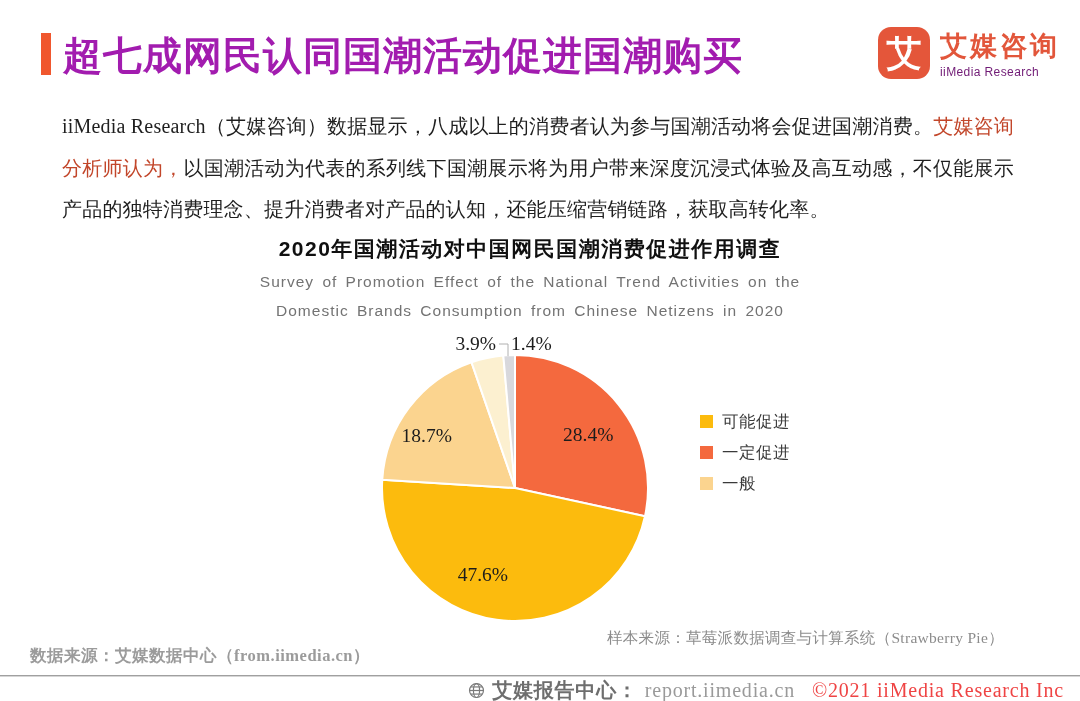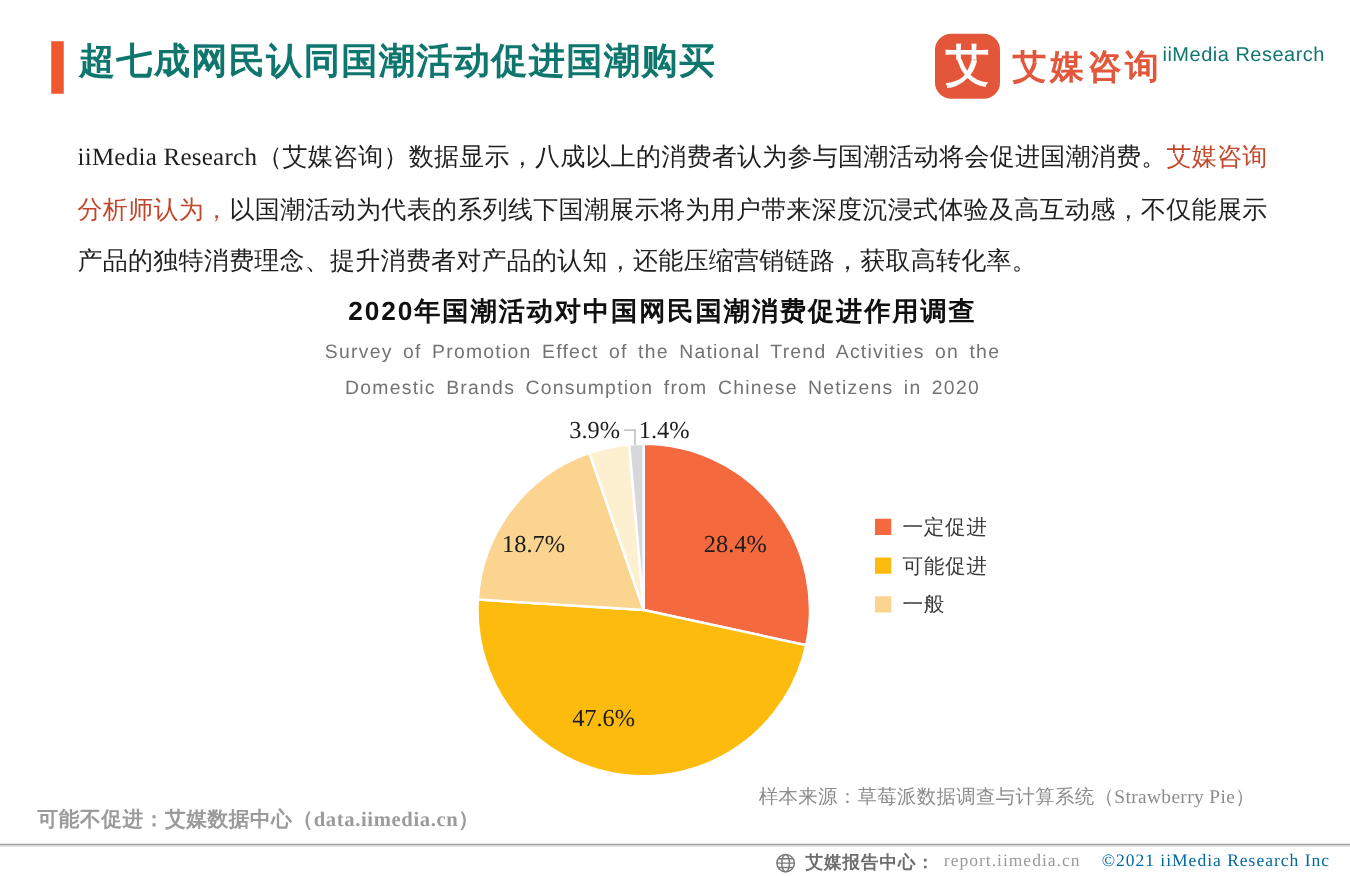--- a/index.html
+++ b/index.html
@@ -5,31 +5,31 @@
   * { margin:0; padding:0; box-sizing:border-box; }
   html,body { background:#e9e9e9; }
   #page {
     position:relative; width:1080px; height:701px; margin:0 auto;
     background:#ffffff; overflow:hidden;
     font-family:"Liberation Sans","DejaVu Sans",sans-serif;
   }
   
   .accent-bar { position:absolute; left:41px; top:33px; width:10px; height:42px; background:#F0572E; }
   .page-title {
-    position:absolute; left:63px; top:29px; font-size:29px; font-weight:700;
-    color:#0f766e; letter-spacing:1px; white-space:nowrap;
+    position:absolute; left:63px; top:29px; font-size:39px; font-weight:700;
+    color:#a21caf; letter-spacing:1px; white-space:nowrap;
   }
   .logo { position:absolute; right:20px; top:27px; display:flex; align-items:center; gap:10px; }
   .logo-square {
     width:52px; height:52px; background:#E4563A; border-radius:13px;
     color:#fff; font-size:35px; font-weight:700; text-align:center; line-height:52px;
   }
-  .logo-text { display:flex; flex-direction:row; }
+  .logo-text { display:flex; flex-direction:column; }
   .logo-cn { font-size:27px; font-weight:700; color:#E2563B; letter-spacing:3px; }
-  .logo-en { font-size:16px; color:#0f766e; margin-top:1px; letter-spacing:0.4px;text-align:center; }
+  .logo-en { font-size:12px; color:#701a75; margin-top:1px; letter-spacing:0.4px; }
   
   .intro {
     position:absolute; left:62px; top:106px; width:952px;
     font-family:"Liberation Serif","DejaVu Serif",serif;
     font-size:20px; line-height:2.08; color:#1f1f1f; text-align:justify;
     letter-spacing:0.2px;
   }
   .intro .hl { color:#C2462A; }
   
   .chart-title {
@@ -61,25 +61,25 @@
   .src-right {
     position:absolute; left:607px; top:624px; font-size:15.5px; color:#8c8c8c;
     line-height:27px; letter-spacing:0.3px;
     font-family:"Liberation Serif","DejaVu Serif",serif;
   }
   
   .footer-divider { position:absolute; left:0; right:0; top:675px; height:2px; background:#a0a0a0; border-bottom:1px solid #d6d6d6; }
   .footer {
     position:absolute; right:16px; top:680px; height:20px;
     display:flex; align-items:center; gap:7px;
-    font-family:"Liberation Serif","DejaVu Serif",serif; font-size:14px; letter-spacing:0.8px;
+    font-family:"Liberation Serif","DejaVu Serif",serif; font-size:20px; letter-spacing:0.8px;
   }
   .footer .f-label { color:#6e6e6e; font-weight:700; font-family:"Liberation Sans",sans-serif; }
   .footer .f-url { color:#9a9a9a; }
-  .footer .f-copy { color:#0369a1; margin-left:10px; }
+  .footer .f-copy { color:#ef4444; margin-left:10px; }
   .globe-icon { width:17px; height:17px; }
 </style>
 </head>
 <body>
 
 <div id="page">
 
   <div class="accent-bar"></div>
   <h1 class="page-title">超七成网民认同国潮活动促进国潮购买</h1>
 
@@ -108,34 +108,34 @@
       <text x="228.2" y="115.4" text-anchor="middle">28.4%</text>
       <text x="122.9" y="254.9" text-anchor="middle">47.6%</text>
       <text x="66.8" y="115.8" text-anchor="middle">18.7%</text>
       <text x="136" y="24" text-anchor="end">3.9%</text>
       <path d="M139 18 H148 V30" fill="none" stroke="#b0b0b0" stroke-width="1"></path>
       <text x="151" y="24" text-anchor="start">1.4%</text>
     </svg>
 
   <ul class="legend" id="legend">
       <li>
+        <span class="swatch" style="background: rgb(252, 187, 13);"></span>
+        <span class="lab">可能促进</span>
+      </li>
+      <li>
         <span class="swatch" style="background: rgb(244, 105, 62);"></span>
         <span class="lab">一定促进</span>
-      </li>
-      <li>
-        <span class="swatch" style="background: rgb(252, 187, 13);"></span>
-        <span class="lab">可能促进</span>
       </li>
       <li>
         <span class="swatch" style="background: rgb(251, 212, 143);"></span>
         <span class="lab">一般</span>
       </li>
     </ul>
 
-  <div class="src-left">可能不促进：艾媒数据中心（data.iimedia.cn）</div>
+  <div class="src-left">数据来源：艾媒数据中心（from.iimedia.cn）</div>
   <div class="src-right">
     <div>样本来源：草莓派数据调查与计算系统（Strawberry Pie）</div>
   </div>
 
   <div class="footer-divider"></div>
   <div class="footer">
     <svg class="globe-icon" viewBox="0 0 20 20" fill="none" stroke="#7a7a7a" stroke-width="1.4">
       <circle cx="10" cy="10" r="8.2"></circle>
       <ellipse cx="10" cy="10" rx="3.6" ry="8.2"></ellipse>
       <line x1="1.8" y1="10" x2="18.2" y2="10"></line>

